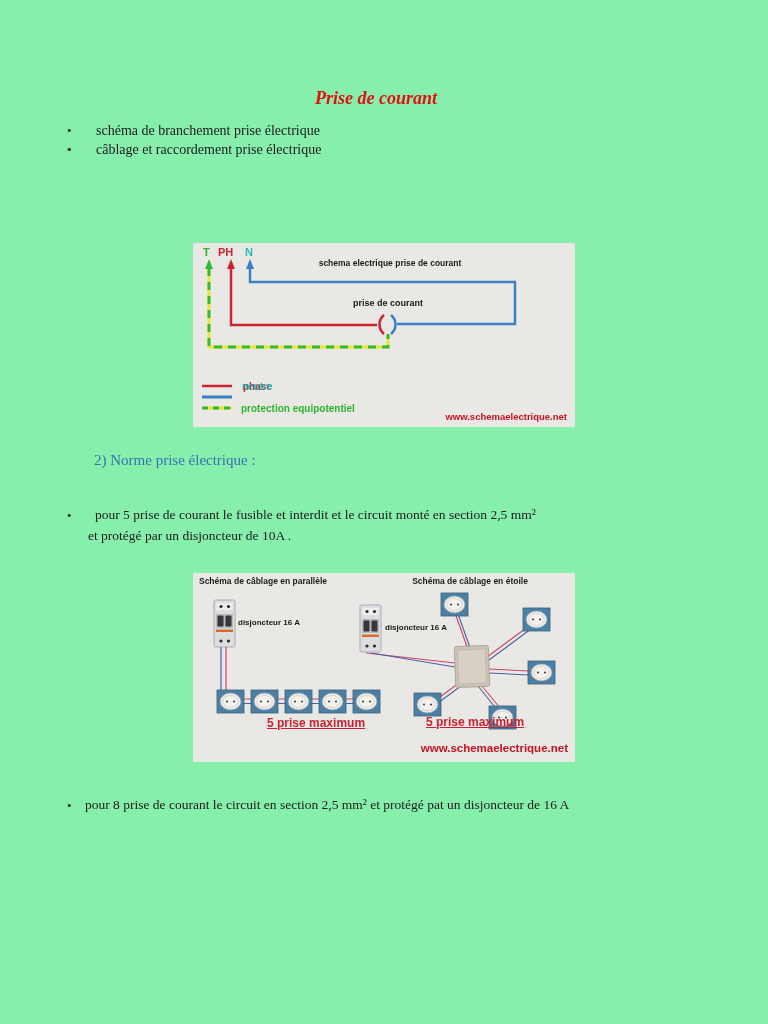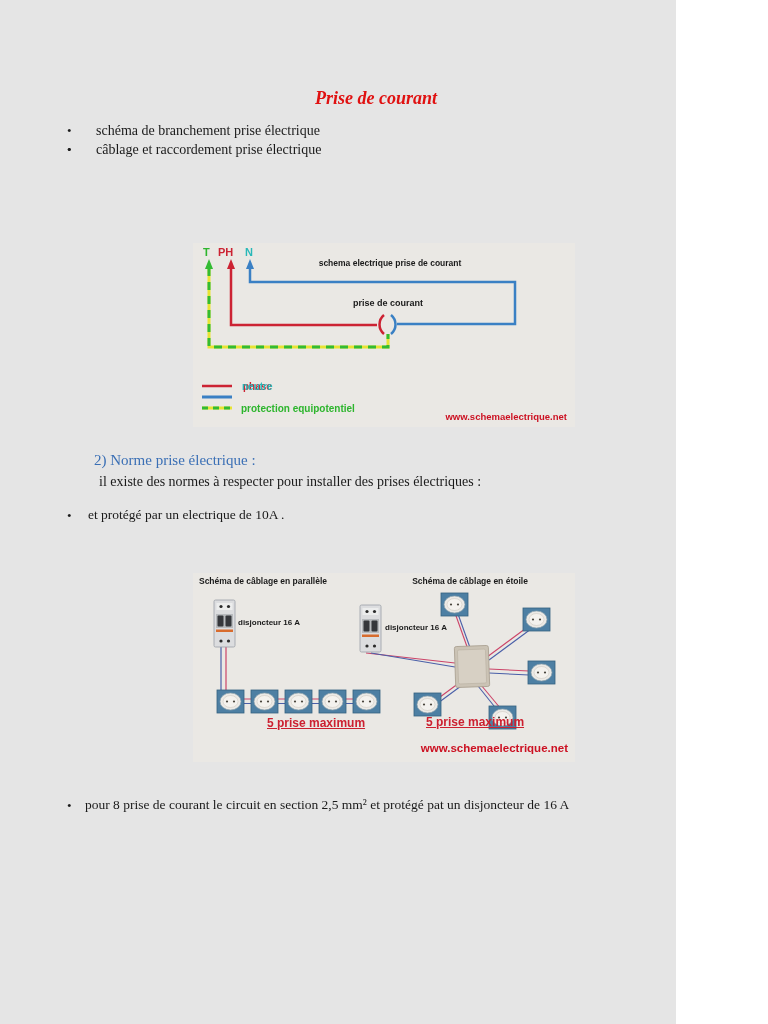--- a/index.html
+++ b/index.html
@@ -1,16 +1,16 @@
 <!DOCTYPE html>
 <html><head>
 <meta charset="utf-8">
 <style>
   html,body{margin:0;padding:0;background:#fff;}
-  .page{position:relative;width:676px;height:1024px;background:#e5e5e5;overflow:hidden;
+  .page{position:relative;width:768px;height:1024px;background:#86efac;overflow:hidden;
         font-family:"Liberation Serif", serif;color:#1a1a1a;}
 
   .doc-title{position:absolute;top:88px;left:0;width:752px;text-align:center;
              font-size:18px;font-weight:bold;font-style:italic;color:#e01111;}
 
   .top-bullets{position:absolute;top:122px;left:67px;list-style:none;margin:0;padding:0;
                font-size:14px;line-height:18.5px;}
   .top-bullets li{position:relative;padding-left:29px;}
   .top-bullets li .dot{position:absolute;left:0;top:0;font-size:13px;}
 
@@ -115,25 +115,25 @@
     <div class="flabel wl wl-n">N</div>
     <div class="flabel fig1-title">schema electrique prise de courant</div>
     <div class="flabel socket-label">prise de courant</div>
     <div class="flabel lg lg-phase">phase</div>
     <div class="flabel lg lg-neutre">neutre</div>
     <div class="flabel lg lg-prot">protection equipotentiel</div>
     <div class="flabel site1">www.schemaelectrique.net</div>
   </div>
 
   <div class="h-blue sec2-heading">2)  Norme prise électrique :</div>
-  <div class="sec2-intro">il existe des normes à respecter pour installer des prises électriques :</div>
 
   <div class="rule-bullet rule5">
     <span class="dot">•</span>
-    <div class="l2">et protégé par un electrique de 10A .</div>
+    <div class="l1">pour 5 prise de courant le fusible et interdit et le circuit monté en section 2,5 mm²</div>
+    <div class="l2">et protégé par un disjoncteur de 10A .</div>
   </div>
 
   <div class="figure fig2">
     <svg width="382" height="189" viewBox="0 0 382 189">
       <defs>
         <g id="brk">
           <rect x="0" y="0" width="21" height="47" rx="1.5" fill="#dcdddf" stroke="#9aa0a6" stroke-width="0.8"></rect>
           <rect x="2.5" y="3" width="16" height="7" fill="#eceded"></rect>
           <circle cx="7" cy="6.5" r="1.6" fill="#2a2a2a"></circle>
             <circle cx="14.5" cy="6.5" r="1.6" fill="#2a2a2a"></circle>

